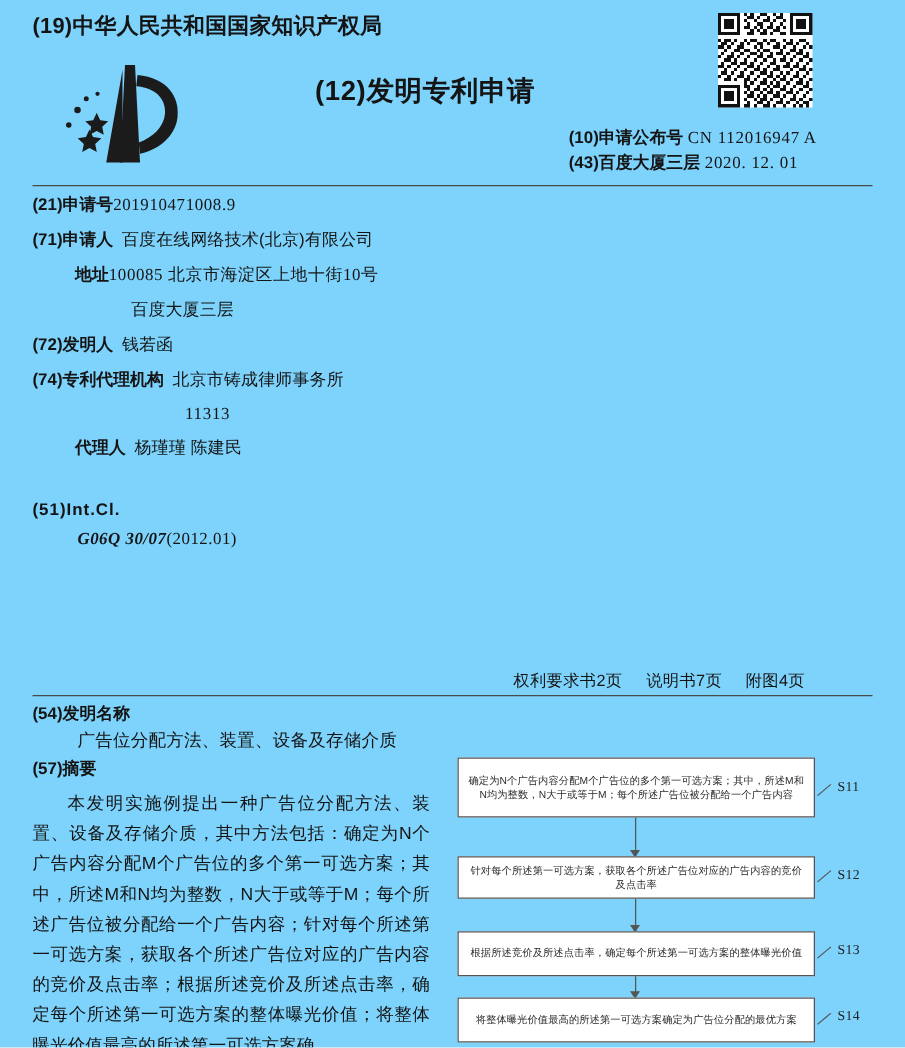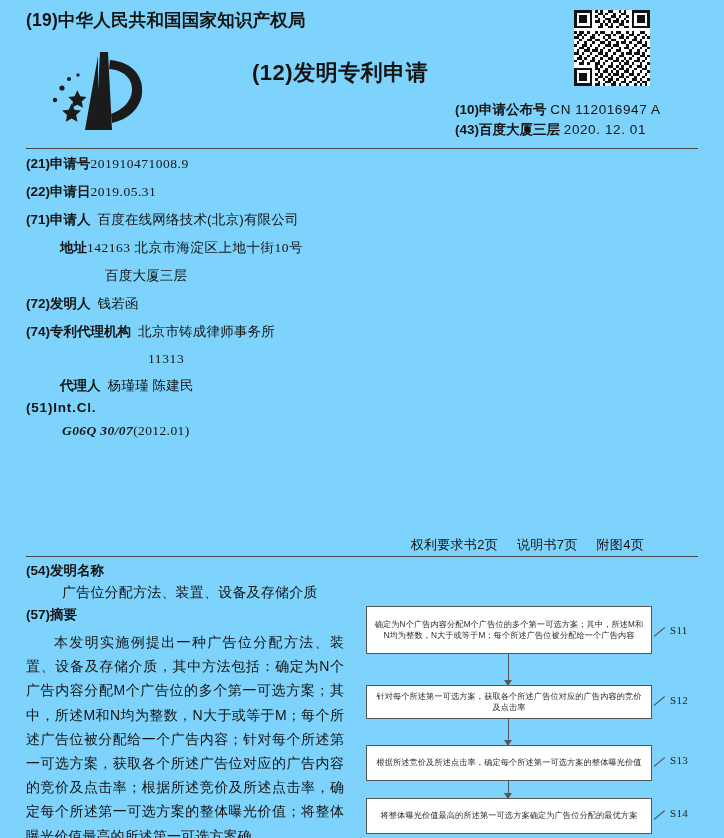--- a/index.html
+++ b/index.html
@@ -62,21 +62,21 @@
   .pub-block {
     position: absolute;
     left: 455px;
     top: 100px;
     font-size: 13.5px;
     line-height: 20px;
     white-space: nowrap;
   }
   .pub-block .lbl { font-weight: 700; font-size: 13.5px; }
   .pub-block .val {
-    font-family: Liberation Sans, sans-serif;
+    font-family: Liberation Serif, serif;
     letter-spacing: 0.6px;
     font-size: 13.5px;
   }
 
   .rule {
     position: absolute;
     left: 26px;
     width: 672px;
     height: 0;
     border-top: 1.6px solid #4a4a4a;
@@ -550,35 +550,30 @@
   <div class="rule rule-top"></div>
 
   <div class="bib">
 
     <div class="bib-row">
       <span class="bib-code">(21)</span>
         <span class="bib-label">申请号</span>
       <span class="bib-value">201910471008.9</span>
     </div>
 
-    <div class="bib-row">
-      <span class="bib-code">(22)</span>
-        <span class="bib-label">申请日</span>
-      <span class="bib-value">2019.05.31</span>
-    </div>
 
     <div class="bib-row">
       <span class="bib-code">(71)</span>
         <span class="bib-label">申请人</span>
       <span class="bib-value-cn">百度在线网络技术(北京)有限公司</span>
     </div>
 
     <div class="bib-row bib-sub">
       <span class="bib-label">地址</span>
-      <span class="bib-value">142163  北京市海淀区上地十街10号</span>
+      <span class="bib-value">100085  北京市海淀区上地十街10号</span>
     </div>
 
     <div class="bib-row bib-sub2">
       <span class="bib-value-cn">百度大厦三层</span>
     </div>
 
     <div class="bib-row">
       <span class="bib-code">(72)</span>
         <span class="bib-label">发明人</span>
       <span class="bib-value-cn">钱若函</span>

